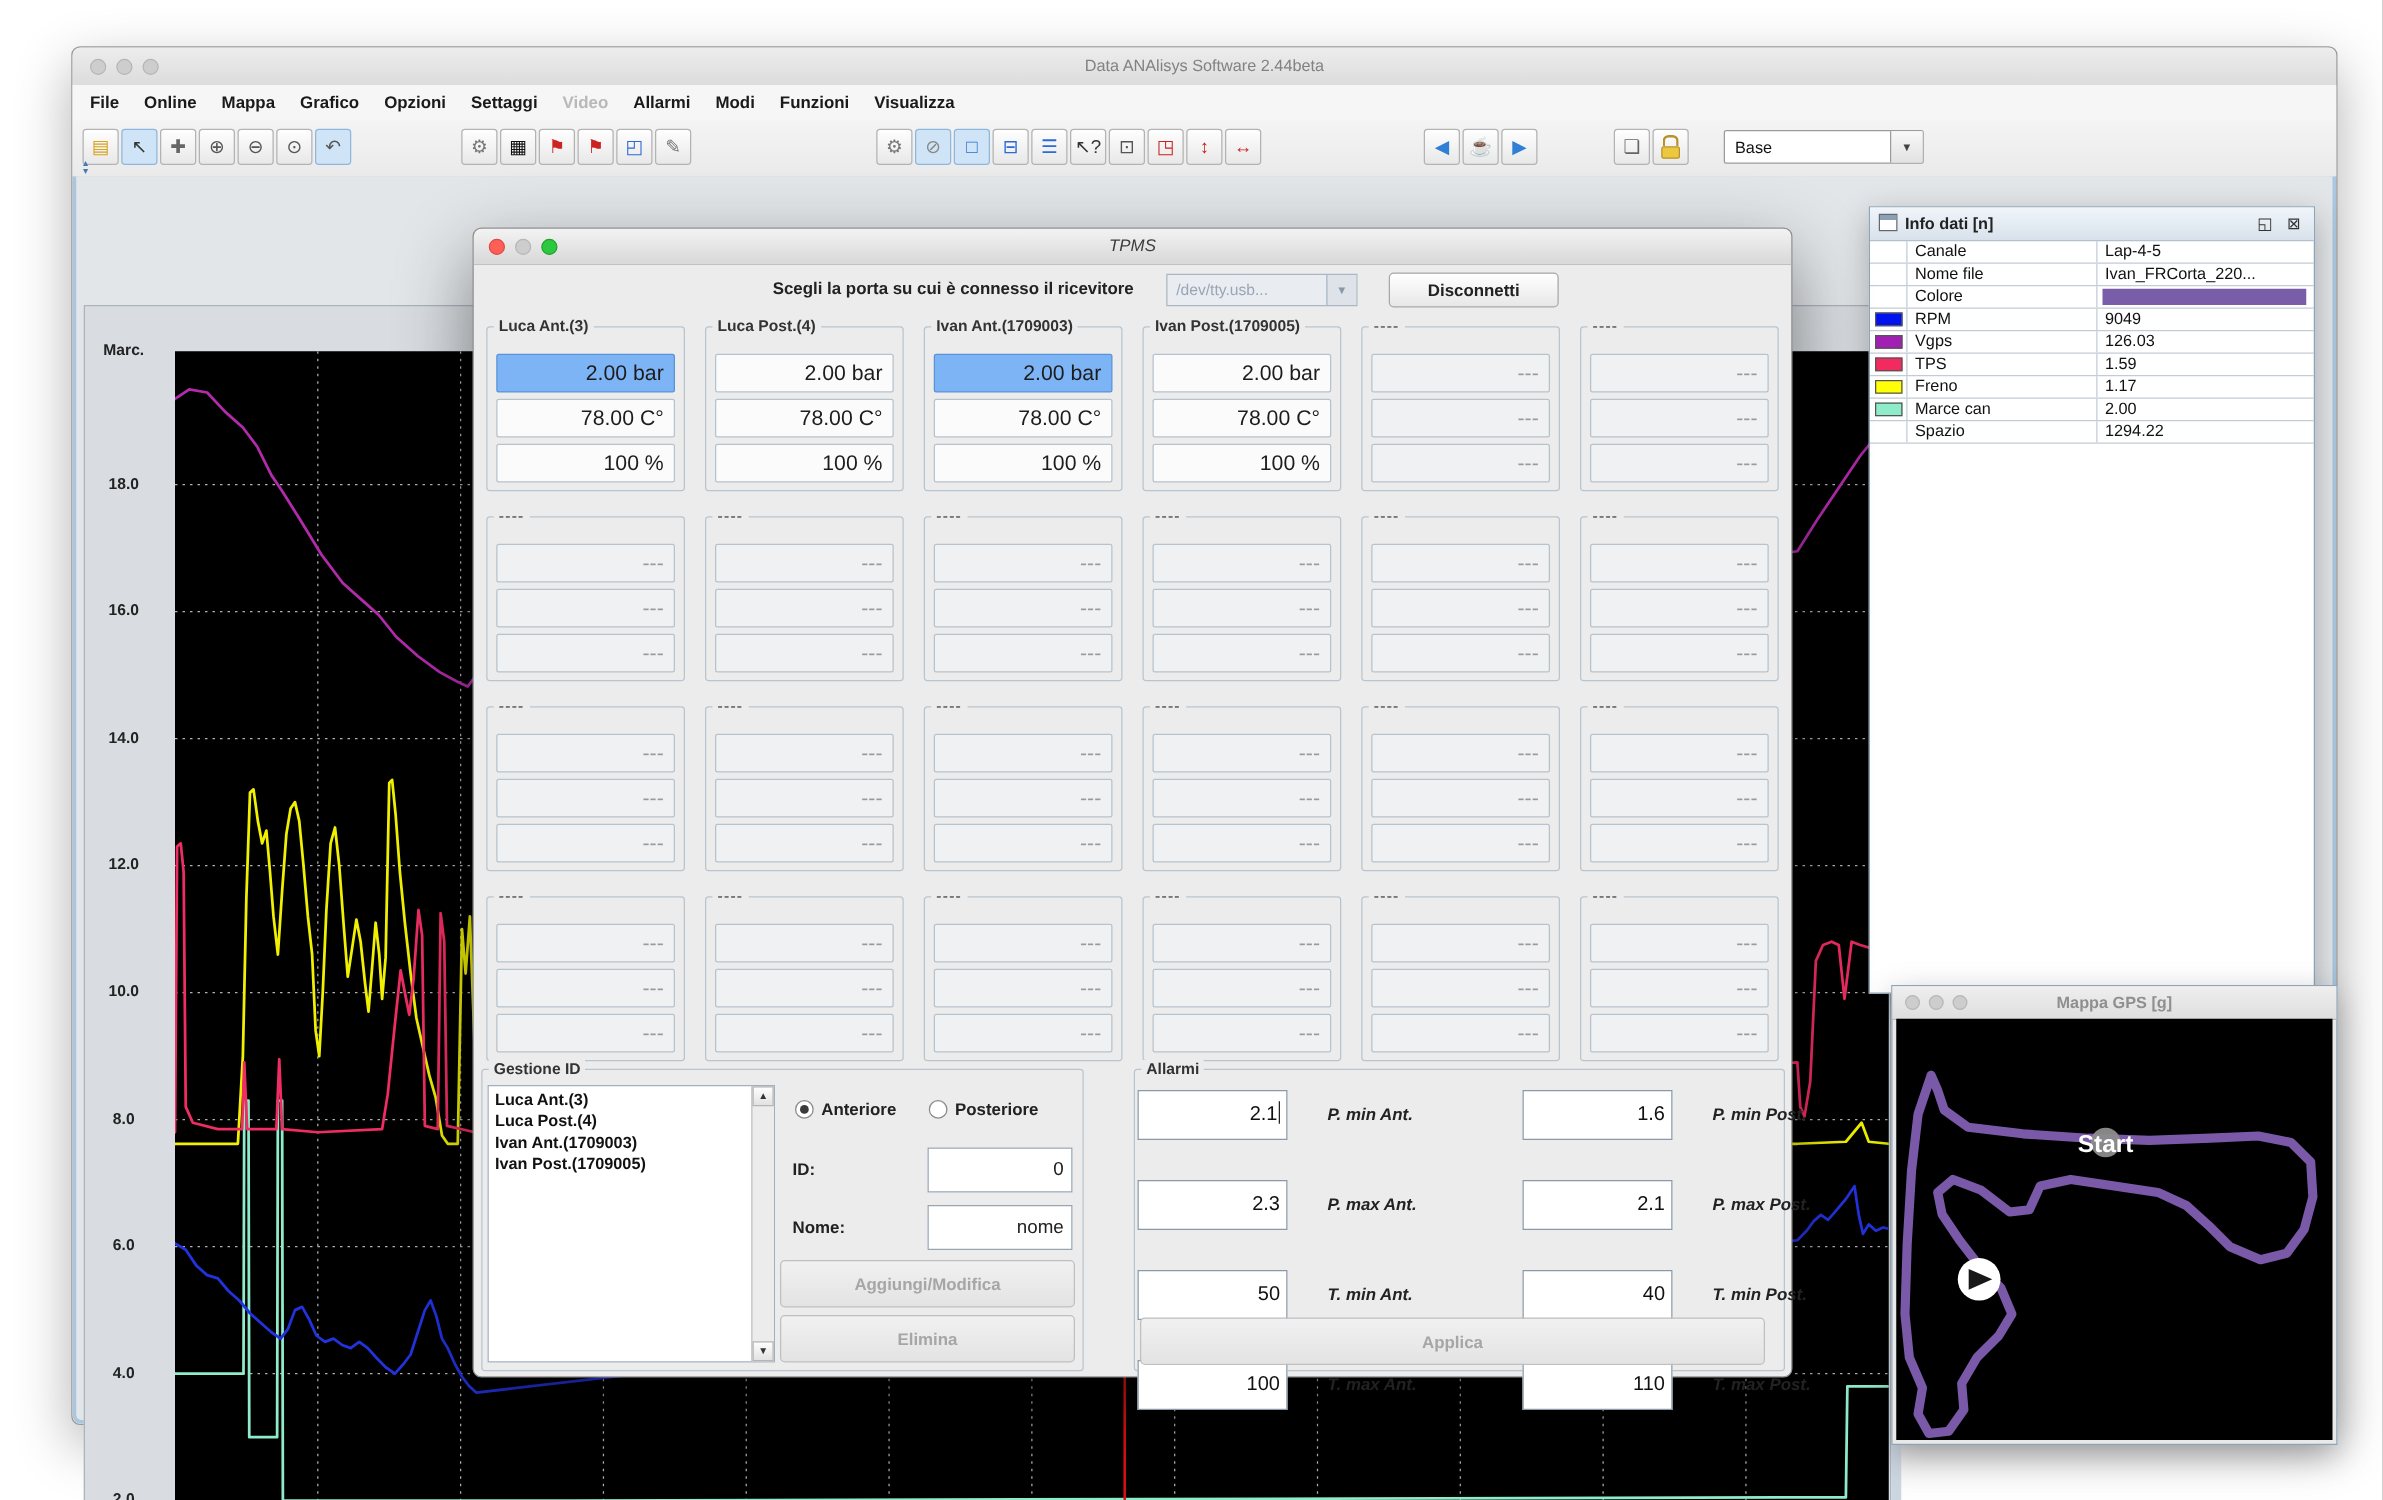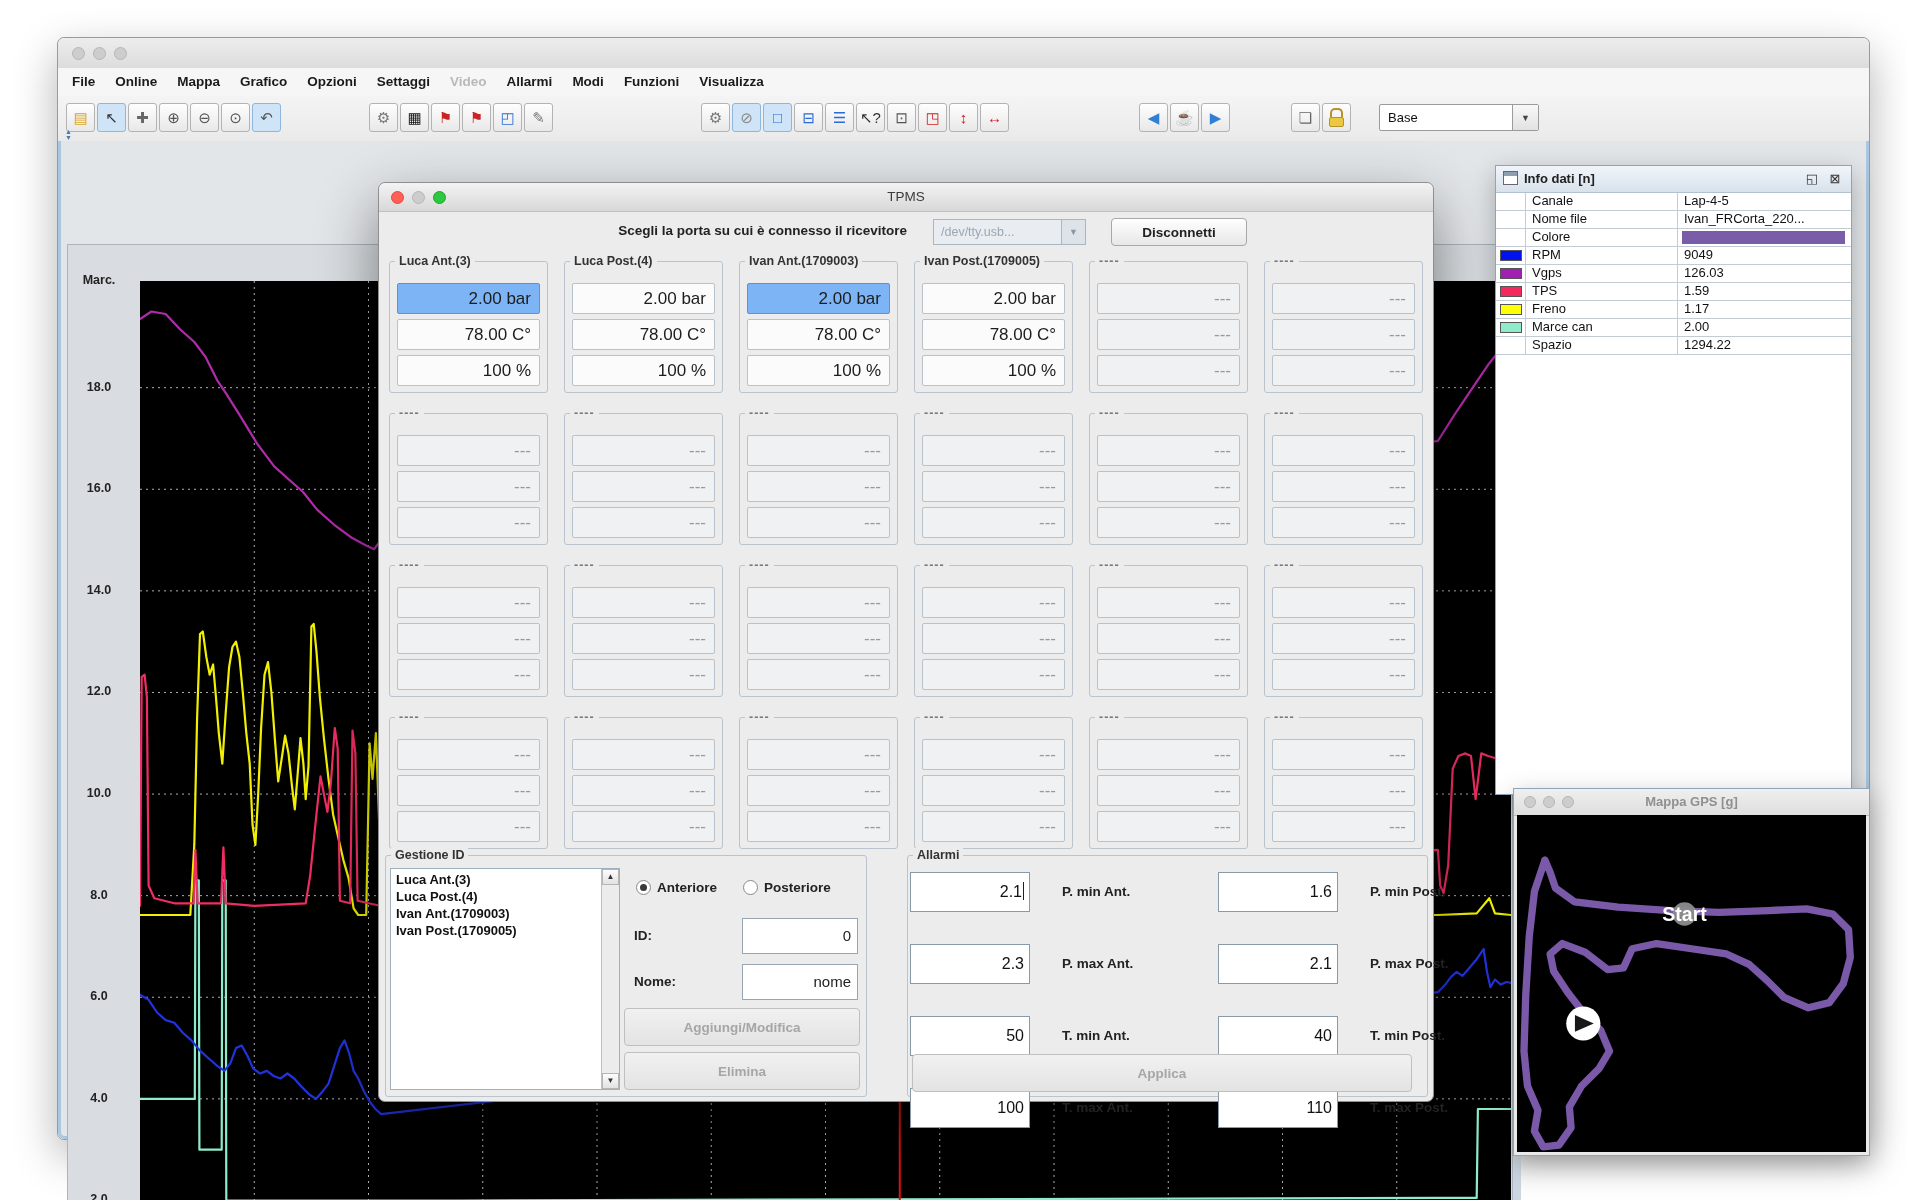--- a/index.html
+++ b/index.html
@@ -59,21 +59,21 @@
   .color-bar{position:absolute;left:4px;right:6px;top:2px;bottom:2px;}
   
   .gps-title{position:relative;height:26px;background:linear-gradient(#efefef,#dedede);border-bottom:1px solid #bbb;}
   .gps-title .t{position:absolute;left:0;right:0;top:5px;text-align:center;font-size:13px;font-weight:700;color:#8f8f8f;}
   .gps-canvas{position:absolute;left:3px;top:26px;width:349px;height:337px;background:#000;}
   
   .tpms{position:absolute;left:378px;top:182px;width:1054px;height:918px;background:#ececec;border:1px solid #8f8f8f;
         border-radius:7px;box-shadow:0 22px 60px rgba(0,0,0,.45);}
   .tpms-titlebar{position:absolute;left:0;right:0;top:0;height:28px;background:linear-gradient(#f3f3f3,#d8d8d8);
                  border-bottom:1px solid #c0c0c0;border-radius:7px 7px 0 0;}
-  .tpms-title{position:absolute;left:0;right:0;top:6px;text-align:center;font-size:13.5px;color:#3c3c3c;}
+  .tpms-title{position:absolute;left:0;right:0;top:6px;text-align:center;font-size:13.5px;color:#3c3c3c;font-style:italic;}
   .port-label{position:absolute;left:120px;top:40px;width:408px;text-align:right;font-size:13.5px;font-weight:700;color:#222;}
   .port-select{position:absolute;left:554px;top:36px;width:153px;height:26px;background:#e9edf1;border:1px solid #aab6c2;box-sizing:border-box;}
   .port-select .val{position:absolute;left:7px;top:5px;font-size:12.5px;color:#9aa6b6;}
   .port-select .arrow-box{position:absolute;right:0;top:0;bottom:0;width:23px;background:#dde3e8;border-left:1px solid #aab6c2;
                   display:flex;align-items:center;justify-content:center;font-size:9px;color:#8a97a5;}
   .btn{display:flex;align-items:center;justify-content:center;background:linear-gradient(#ffffff,#e7e7e7);
        border:1px solid #a8a8a8;border-radius:4px;font-size:13.5px;font-weight:700;color:#222;box-sizing:border-box;}
   .btn.disabled{background:linear-gradient(#f1f1f1,#e3e3e3);color:#a6a6a6;border-color:#bfbfbf;}
   .disconnect{position:absolute;left:732px;top:35px;width:136px;height:28px;}
   .sensor-grid{position:absolute;left:10px;right:10px;top:78px;display:grid;grid-template-columns:repeat(6,1fr);
@@ -101,35 +101,36 @@
   .radio.sel .circ::after{content:"";position:absolute;left:3px;top:3px;width:7px;height:7px;border-radius:50%;background:#3a3a3a;}
   .form-label{position:absolute;left:248px;font-size:13.5px;font-weight:700;color:#222;}
   .form-field{position:absolute;left:356px;width:116px;height:36px;background:#fff;border:1px solid #98a6b4;box-sizing:border-box;
               text-align:right;font-size:15px;color:#222;line-height:34px;padding:0 6px;}
   .gest-btn{position:absolute;left:238px;width:236px;height:38px;}
   .alarm-grid{position:absolute;left:2px;top:16px;right:4px;display:grid;grid-template-columns:120px 124px 120px 1fr;
               column-gap:8px;row-gap:5px;grid-auto-rows:40px;gap:32px;}
   .alarm-field{background:#fff;border:1px solid #8a99a8;box-sizing:border-box;text-align:right;font-size:16px;color:#111;
                line-height:38px;padding:0 5px;}
   .caret{display:inline-block;width:1px;height:18px;background:#222;vertical-align:-3px;margin-left:1px;}
-  .alarm-label{font-size:13.5px;font-weight:700;color:#222;line-height:40px;white-space:nowrap;}
+  .alarm-label{font-size:13.5px;font-weight:700;color:#222;line-height:40px;white-space:nowrap;font-style:italic;}
   .applica{position:absolute;left:4px;right:15px;top:198px;height:38px;}
 </style>
 </head>
 <body>
 
 <div class="desktop">
 
   <div class="main-window">
     <div class="titlebar">
       <div class="lights">
         <div class="light"></div>
         <div class="light"></div>
         <div class="light"></div>
       </div>
+      <div class="win-title">Data ANAlisys Software 2.44beta</div>
     </div>
 
     <div class="menubar" id="menubar">
         <span class="menu-item">File</span>
         <span class="menu-item">Online</span>
         <span class="menu-item">Mappa</span>
         <span class="menu-item">Grafico</span>
         <span class="menu-item">Opzioni</span>
         <span class="menu-item">Settaggi</span>
         <span class="menu-item disabled">Video</span>

